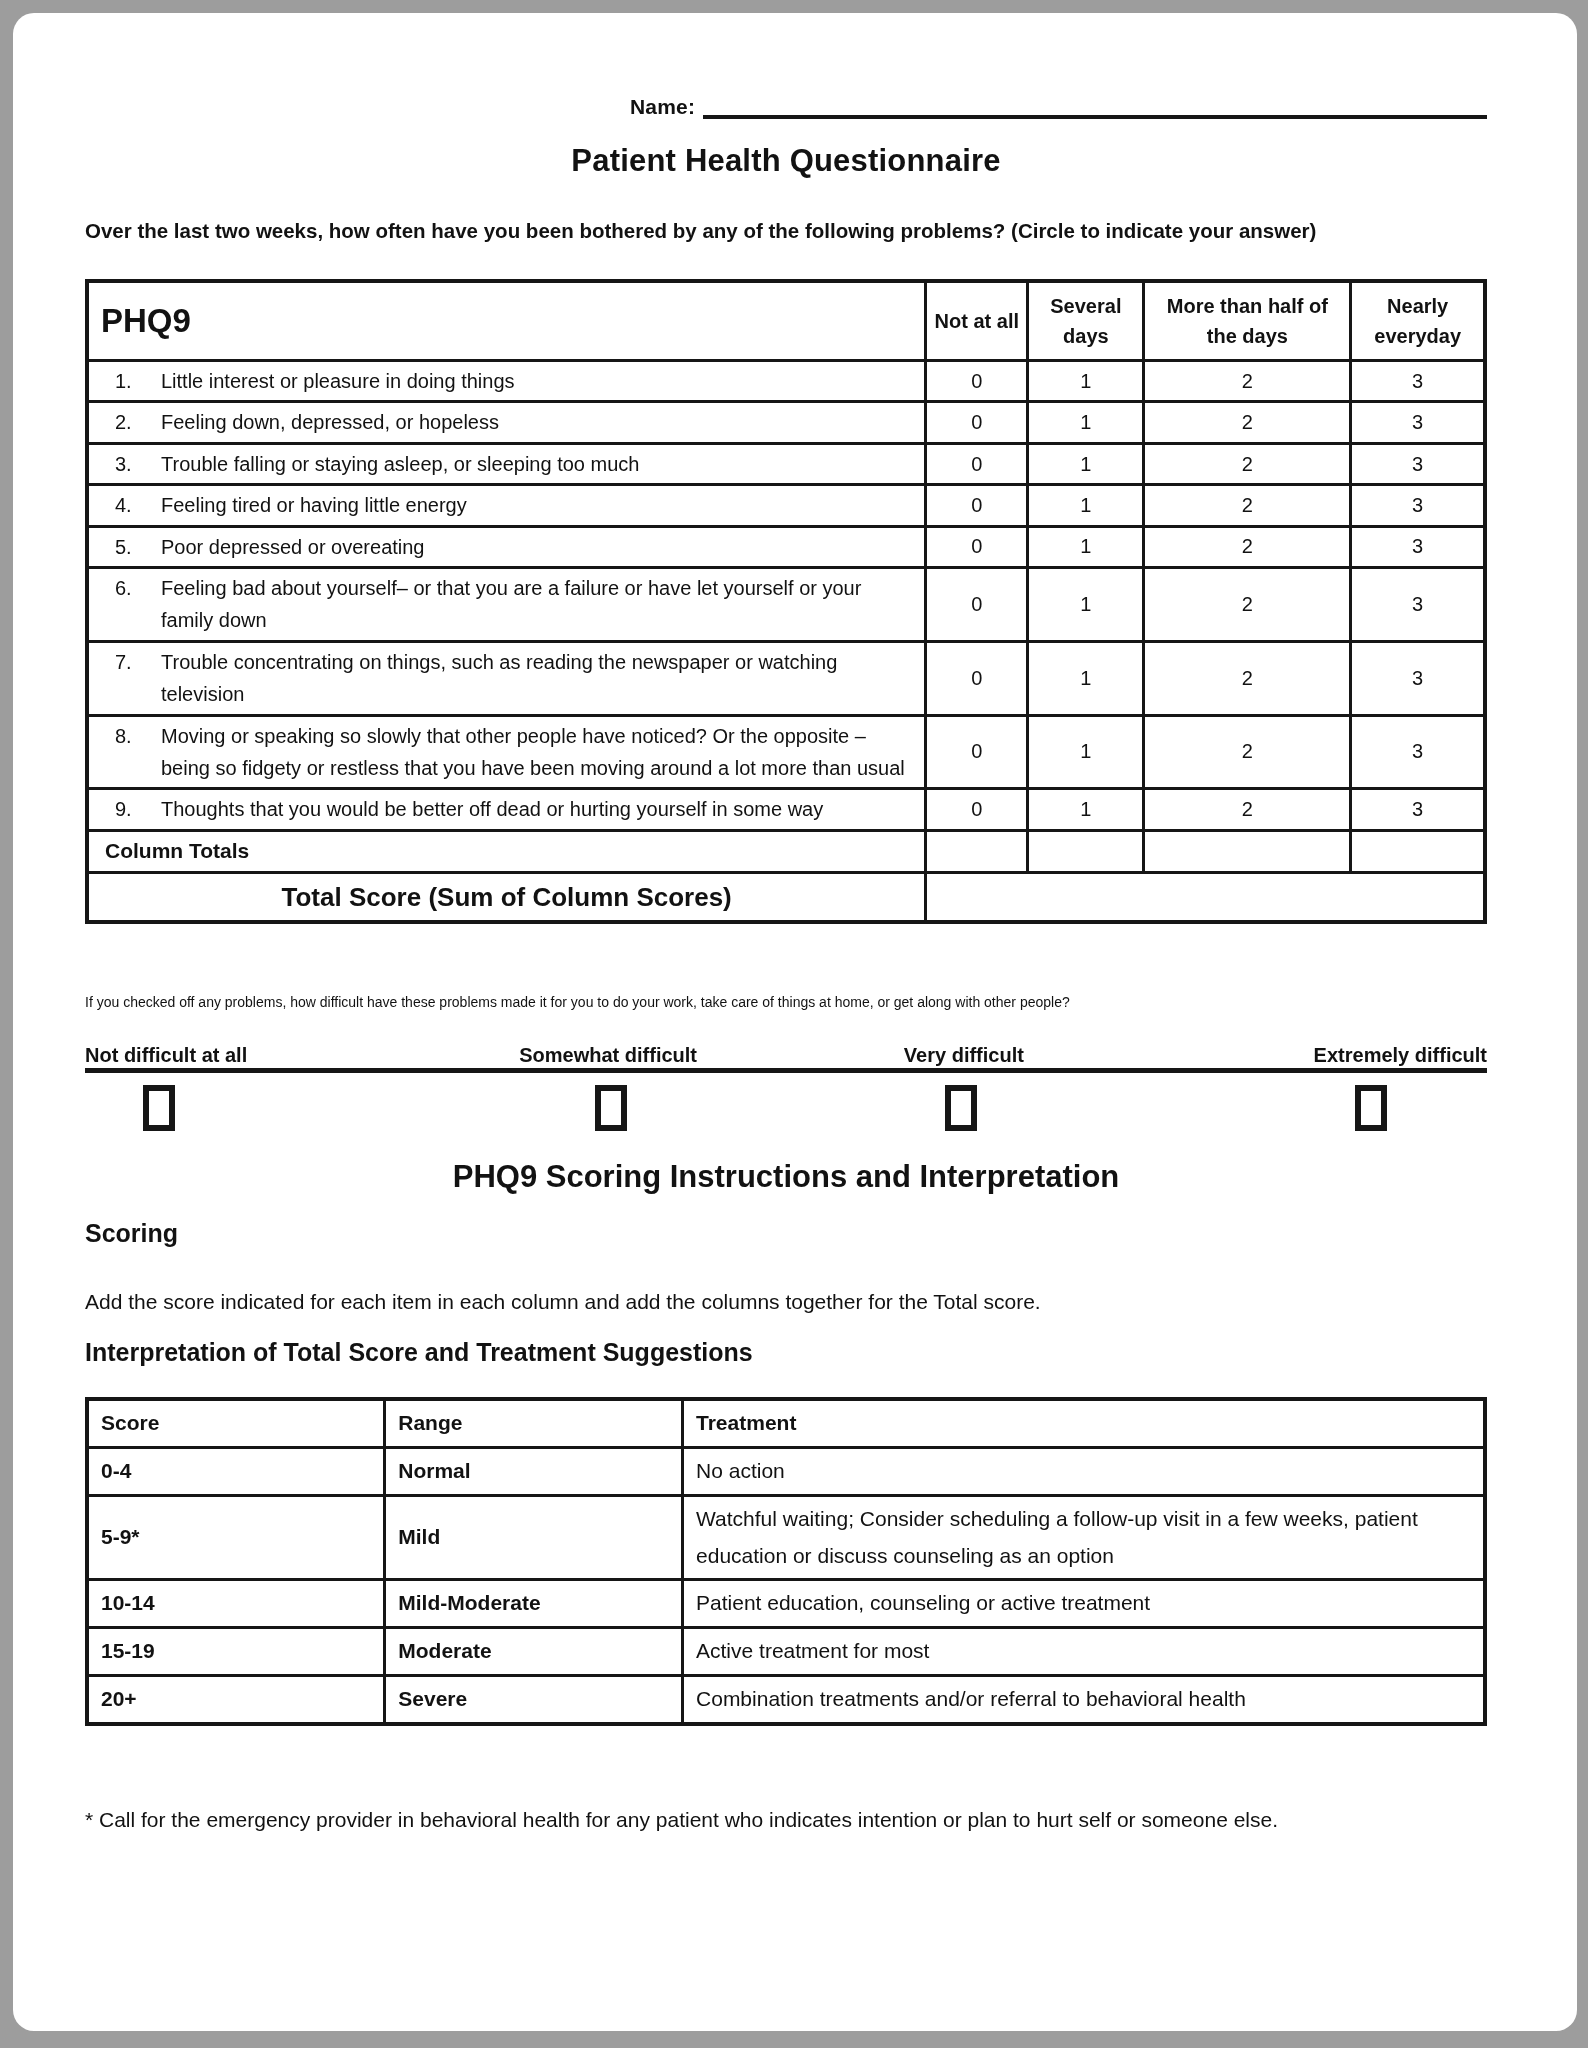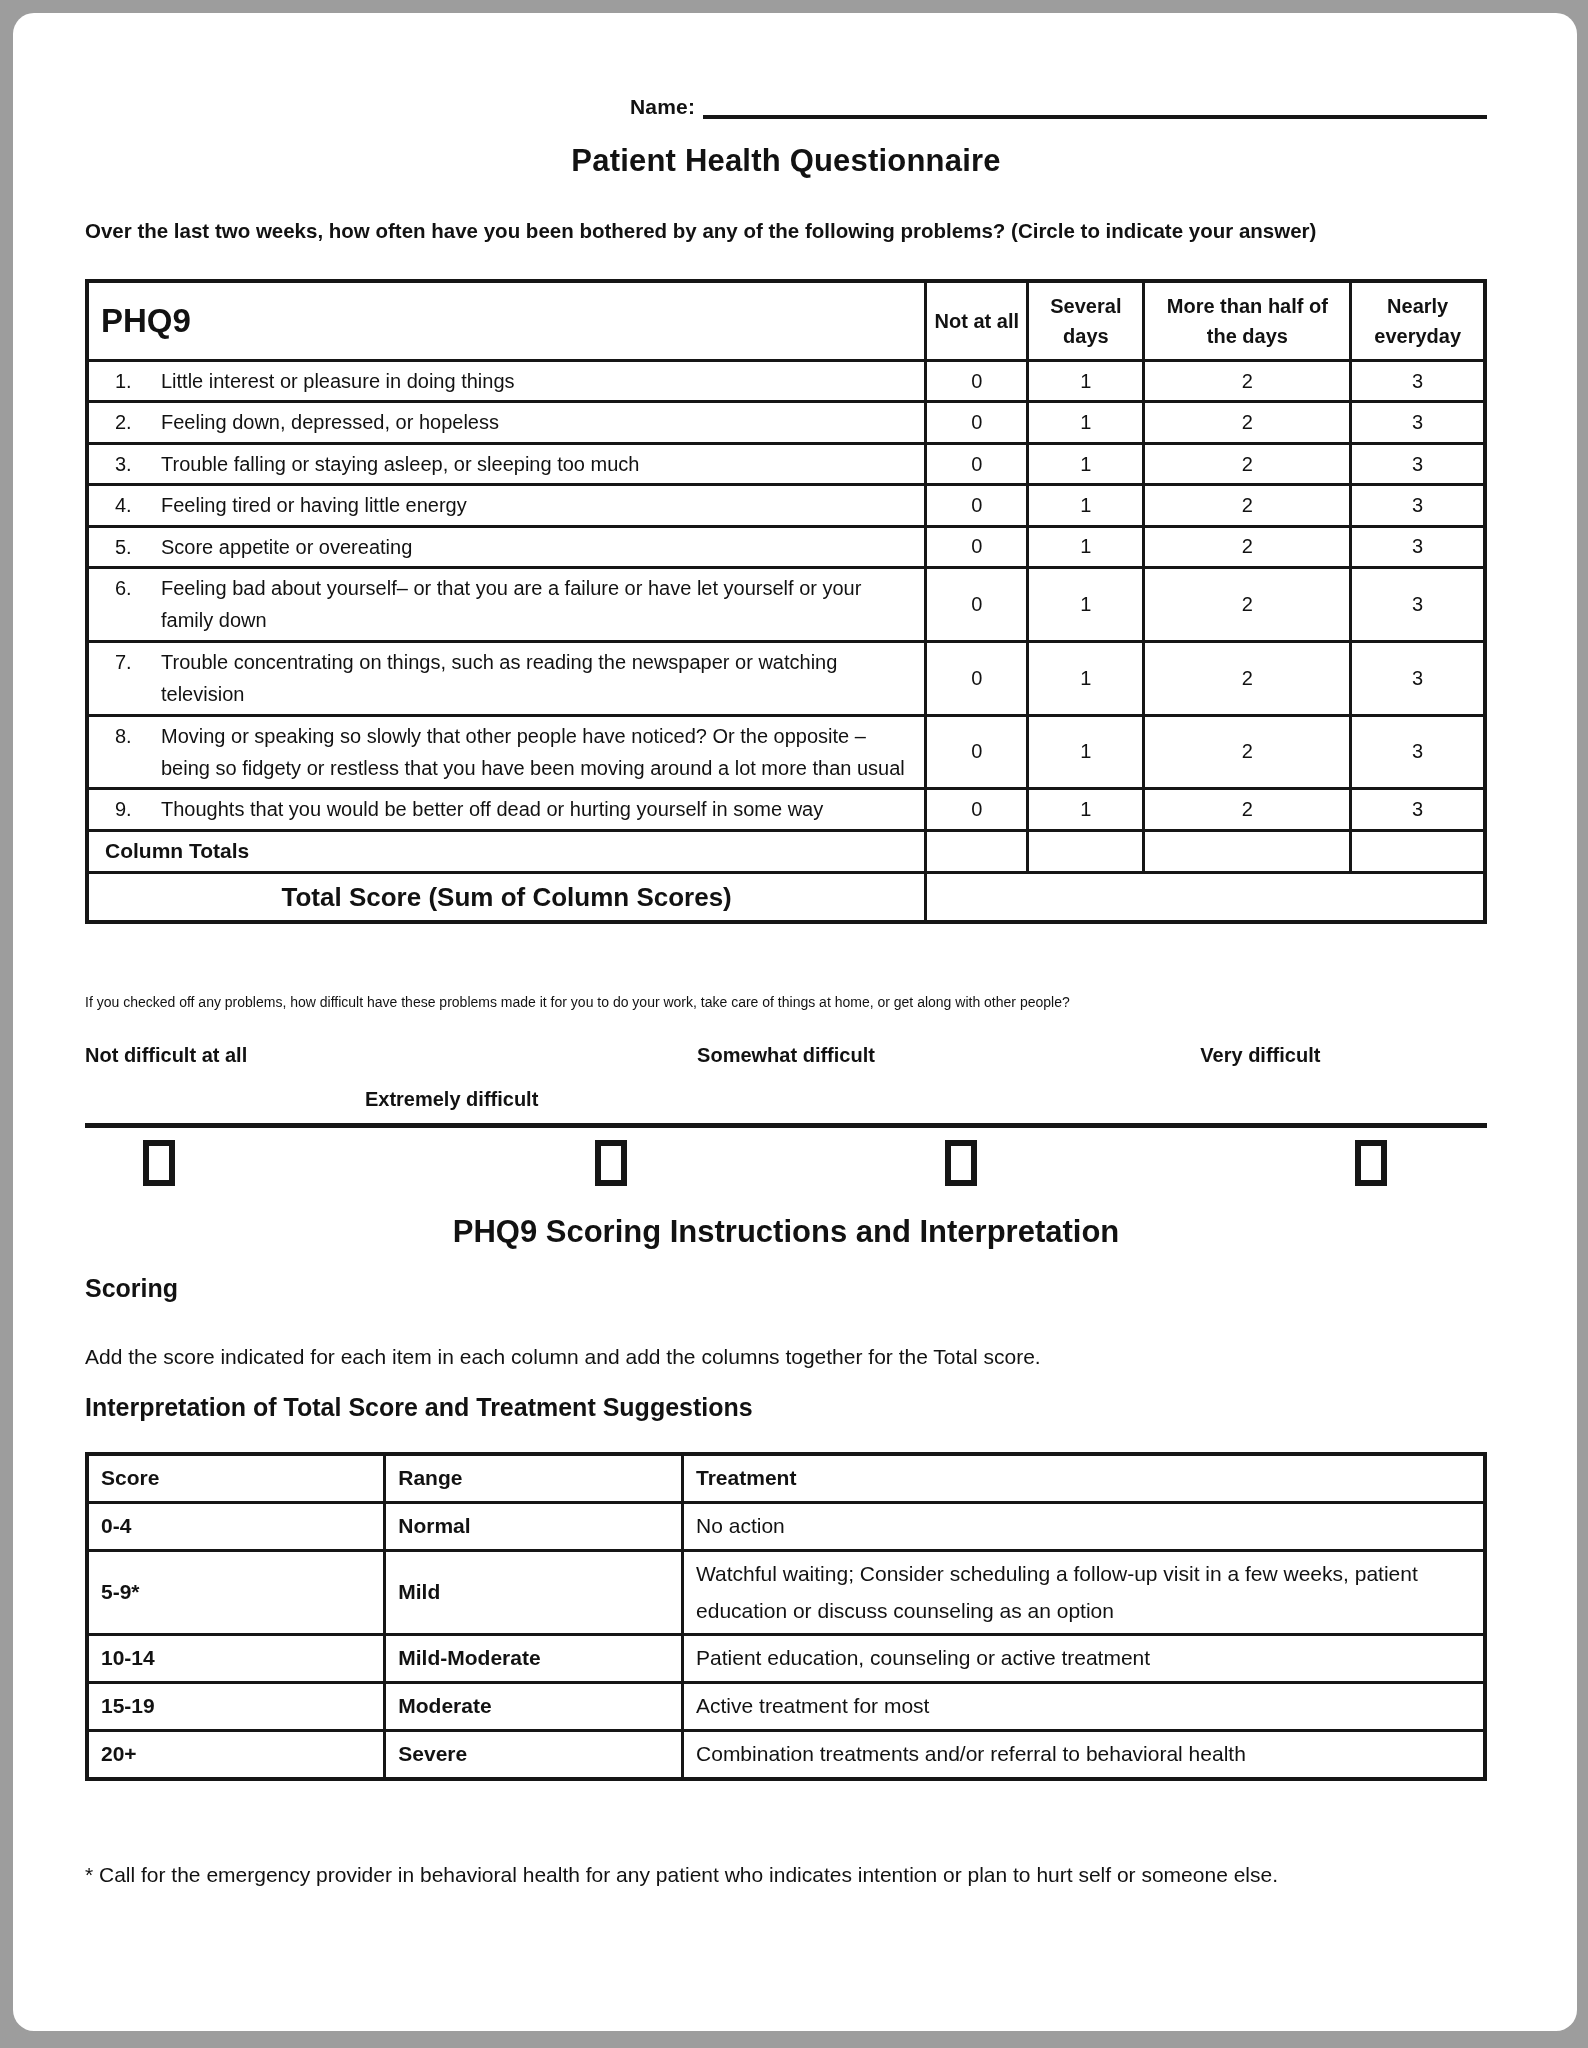--- a/index.html
+++ b/index.html
@@ -42,22 +42,22 @@
   .q-text { flex:1; }
   .sc { text-align:center; font-size:20px; vertical-align:middle; }
   .totals-row td { height:42px; }
   .totals-label { font-weight:700; font-size:21px; padding:6px 16px; }
   .total-row td { height:50px; }
   .total-label { text-align:center; font-weight:700; font-size:26px; padding:6px; }
 
   
   .diff-q { font-weight:400; font-size:14px; line-height:2.3; margin:62px 0 0; }
   .diff-labels {
-    display:grid; grid-template-columns:1fr 1fr 1fr;
-    border-bottom:5px solid #161616; padding-bottom:12px;
+    display:grid; grid-template-columns:1fr 1fr 1fr 1fr;
+    border-bottom:5px solid #161616; padding-bottom:1px;
     margin-top:26px; font-weight:700; font-size:20px;gap:21px;
   }
   .al { text-align:left; } .ac { text-align:center; } .ar { text-align:right; }
   .diff-boxes { display:grid; grid-template-columns:1fr 1fr 1fr 1fr; margin-top:12px; }
   .cb { width:32px; height:46px; border:6px solid #161616; background:#fff; }
   .b1 .cb { margin-left:58px; }
   .b2 .cb { margin:0 auto; }
   .b3 .cb { margin:0 auto; }
   .b4 { display:flex; justify-content:flex-end; }
   .b4 .cb { margin-right:100px; }
@@ -153,21 +153,21 @@
           </td>
           <td class="sc">0</td>
           <td class="sc">1</td>
           <td class="sc">2</td>
           <td class="sc">3</td>
         </tr>
         <tr>
           <td class="q">
             <div class="q-in">
               <span class="q-num">5.</span>
-              <span class="q-text">Score appetite or overeating</span>
+              <span class="q-text">Poor depressed or overeating</span>
             </div>
           </td>
           <td class="sc">0</td>
           <td class="sc">1</td>
           <td class="sc">2</td>
           <td class="sc">3</td>
         </tr>
         <tr>
           <td class="q">
             <div class="q-in">

